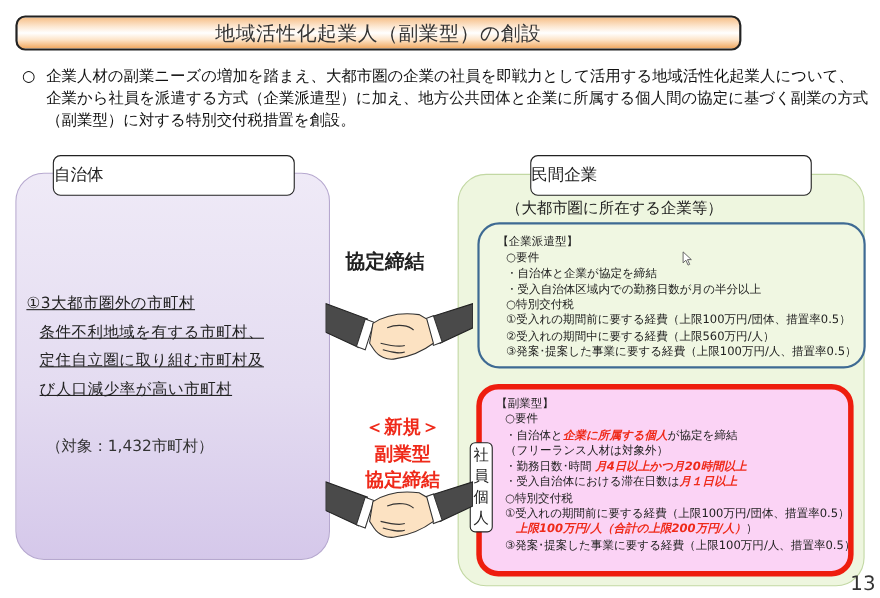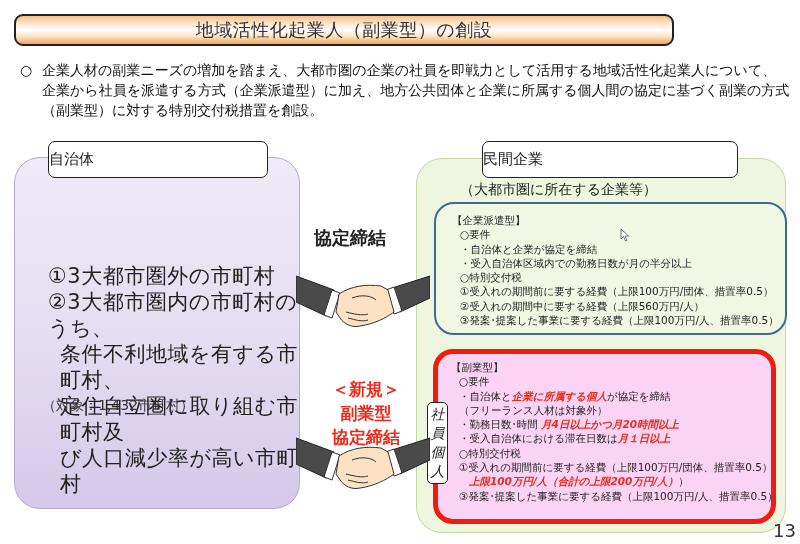--- a/index.html
+++ b/index.html
@@ -17,39 +17,39 @@
   .intro .bullet { position:absolute; left:0; top:0; }
   .intro .txt { padding-left:22px; display:block; }
 
   
   .left-panel { left:14px; top:157px; width:286px; height:352px; border-radius:26px;
     background:linear-gradient(to bottom, #efeaf7 0%, #e4dcf1 55%, #d5c8ea 100%);
     border:1px solid #b6a8cf; box-sizing:border-box; }
   .tab { background:#fff; border:1.5px solid #222; border-radius:7px; box-sizing:border-box;
     display:flex; align-items:center; justify-content:flex-start; font-size:15px; color:#222; }
   .left-tab { left:48px; top:141px; width:220px; height:37px; }
-  .left-list { left:48px; top:263px; width:260px; font-size:21px; line-height:26px; color:#222; letter-spacing:0.5px; }
+  .left-list { left:24px; top:263px; width:260px; font-size:14px; line-height:26px; color:#222; letter-spacing:0.5px;text-decoration:underline; }
   .left-list .indent { padding-left:12px; display:block; }
   .left-target { left:42px; top:397px; font-size:14px; color:#333; }
 
   
   .right-panel { left:416px; top:158px; width:370px; height:375px; border-radius:26px;
     background:#eef6df; border:1px solid #c2d8a3; box-sizing:border-box; }
   .right-tab { left:482px; top:141px; width:256px; height:37px; }
   .right-sub { left:460px; top:181px; font-size:14px; color:#222; }
 
   .box-haken { left:434px; top:202px; width:353px; height:133px; border:2px solid #3e6a93; border-radius:20px;
     box-sizing:border-box; background:#f0f7e2; }
   .box-fuku { left:433px; top:349px; width:343px; height:175px; border:5px solid #ee1d0e; border-radius:20px;
     box-sizing:border-box; background:#fbd3f5; }
   .box-text { font-size:10.5px; line-height:14.3px; color:#222; white-space:nowrap; }
   .red { color:#ef2a1a; font-weight:bold;font-style:italic; }
 
   .shaini { left:427px; top:402px; width:21px; height:82px; background:#fff; border:1.5px solid #222; border-radius:5px;
-    box-sizing:border-box; font-size:14px; line-height:19px; text-align:center; padding-top:2px; color:#222;font-style:italic; }
+    box-sizing:border-box; font-size:14px; line-height:19px; text-align:center; padding-top:2px; color:#222; }
 
   
   .agree1 { left:314px; top:226px; font-size:18px; font-weight:bold; color:#222; }
   .agree2 { left:316px; top:345px; width:100px; text-align:center; font-size:17px; font-weight:bold; color:#ef2a1a; line-height:24px;margin-top:32px; }
 
   .page-num { left:773px; top:520px; font-size:18px; color:#333; }
 </style>
 </head>
 <body>
 
@@ -61,21 +61,20 @@
   <span class="bullet">○</span>
   <span class="txt">企業人材の副業ニーズの増加を踏まえ、大都市圏の企業の社員を即戦力として活用する地域活性化起業人について、企業から社員を派遣する方式（企業派遣型）に加え、地方公共団体と企業に所属する個人間の協定に基づく副業の方式（副業型）に対する特別交付税措置を創設。</span>
 </div>
 
 <div class="abs left-panel"></div>
 <div class="abs tab left-tab">
   <span>自治体</span>
 </div>
 <div class="abs left-list">
   <span style="display:block">①3大都市圏外の市町村</span>
-  <span style="display:block">②3大都市圏内の市町村のうち、</span>
   <span class="indent">条件不利地域を有する市町村、</span>
   <span class="indent">定住自立圏に取り組む市町村及</span>
   <span class="indent">び人口減少率が高い市町村</span>
 </div>
 <div class="abs left-target">（対象：1,432市町村）</div>
 
 <div class="abs right-panel"></div>
 <div class="abs tab right-tab">
   <span>民間企業</span>
 </div>

